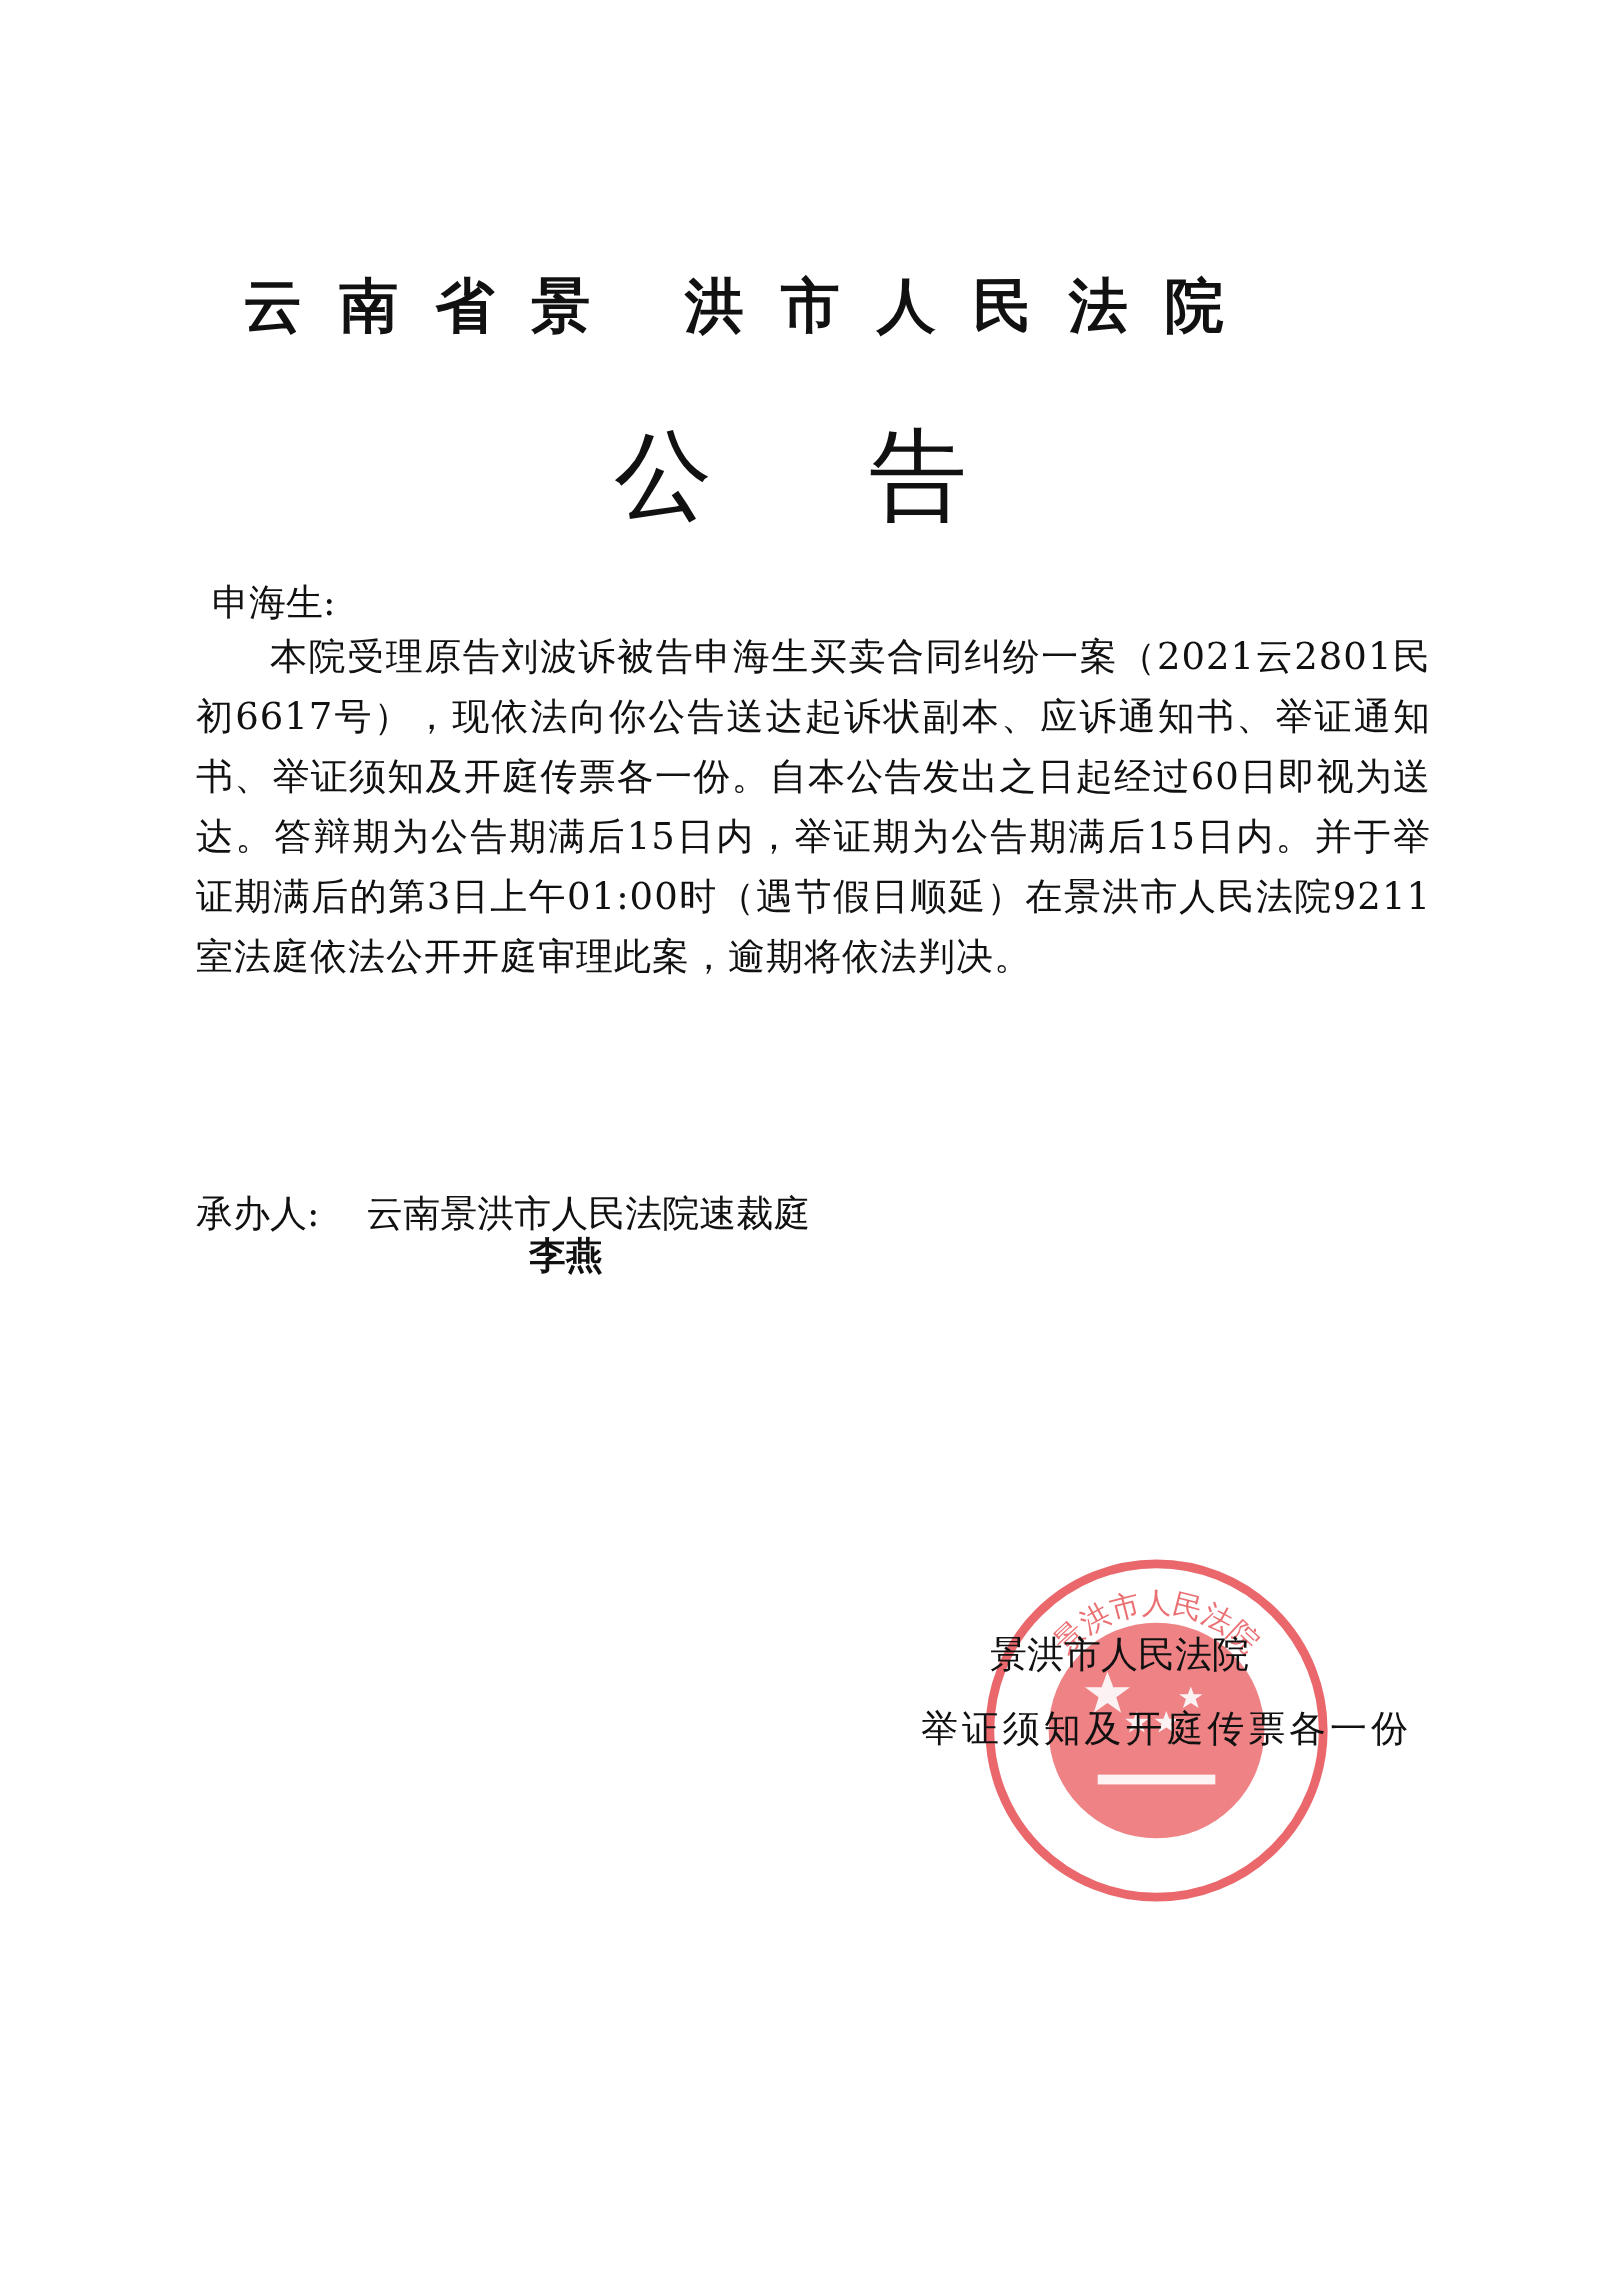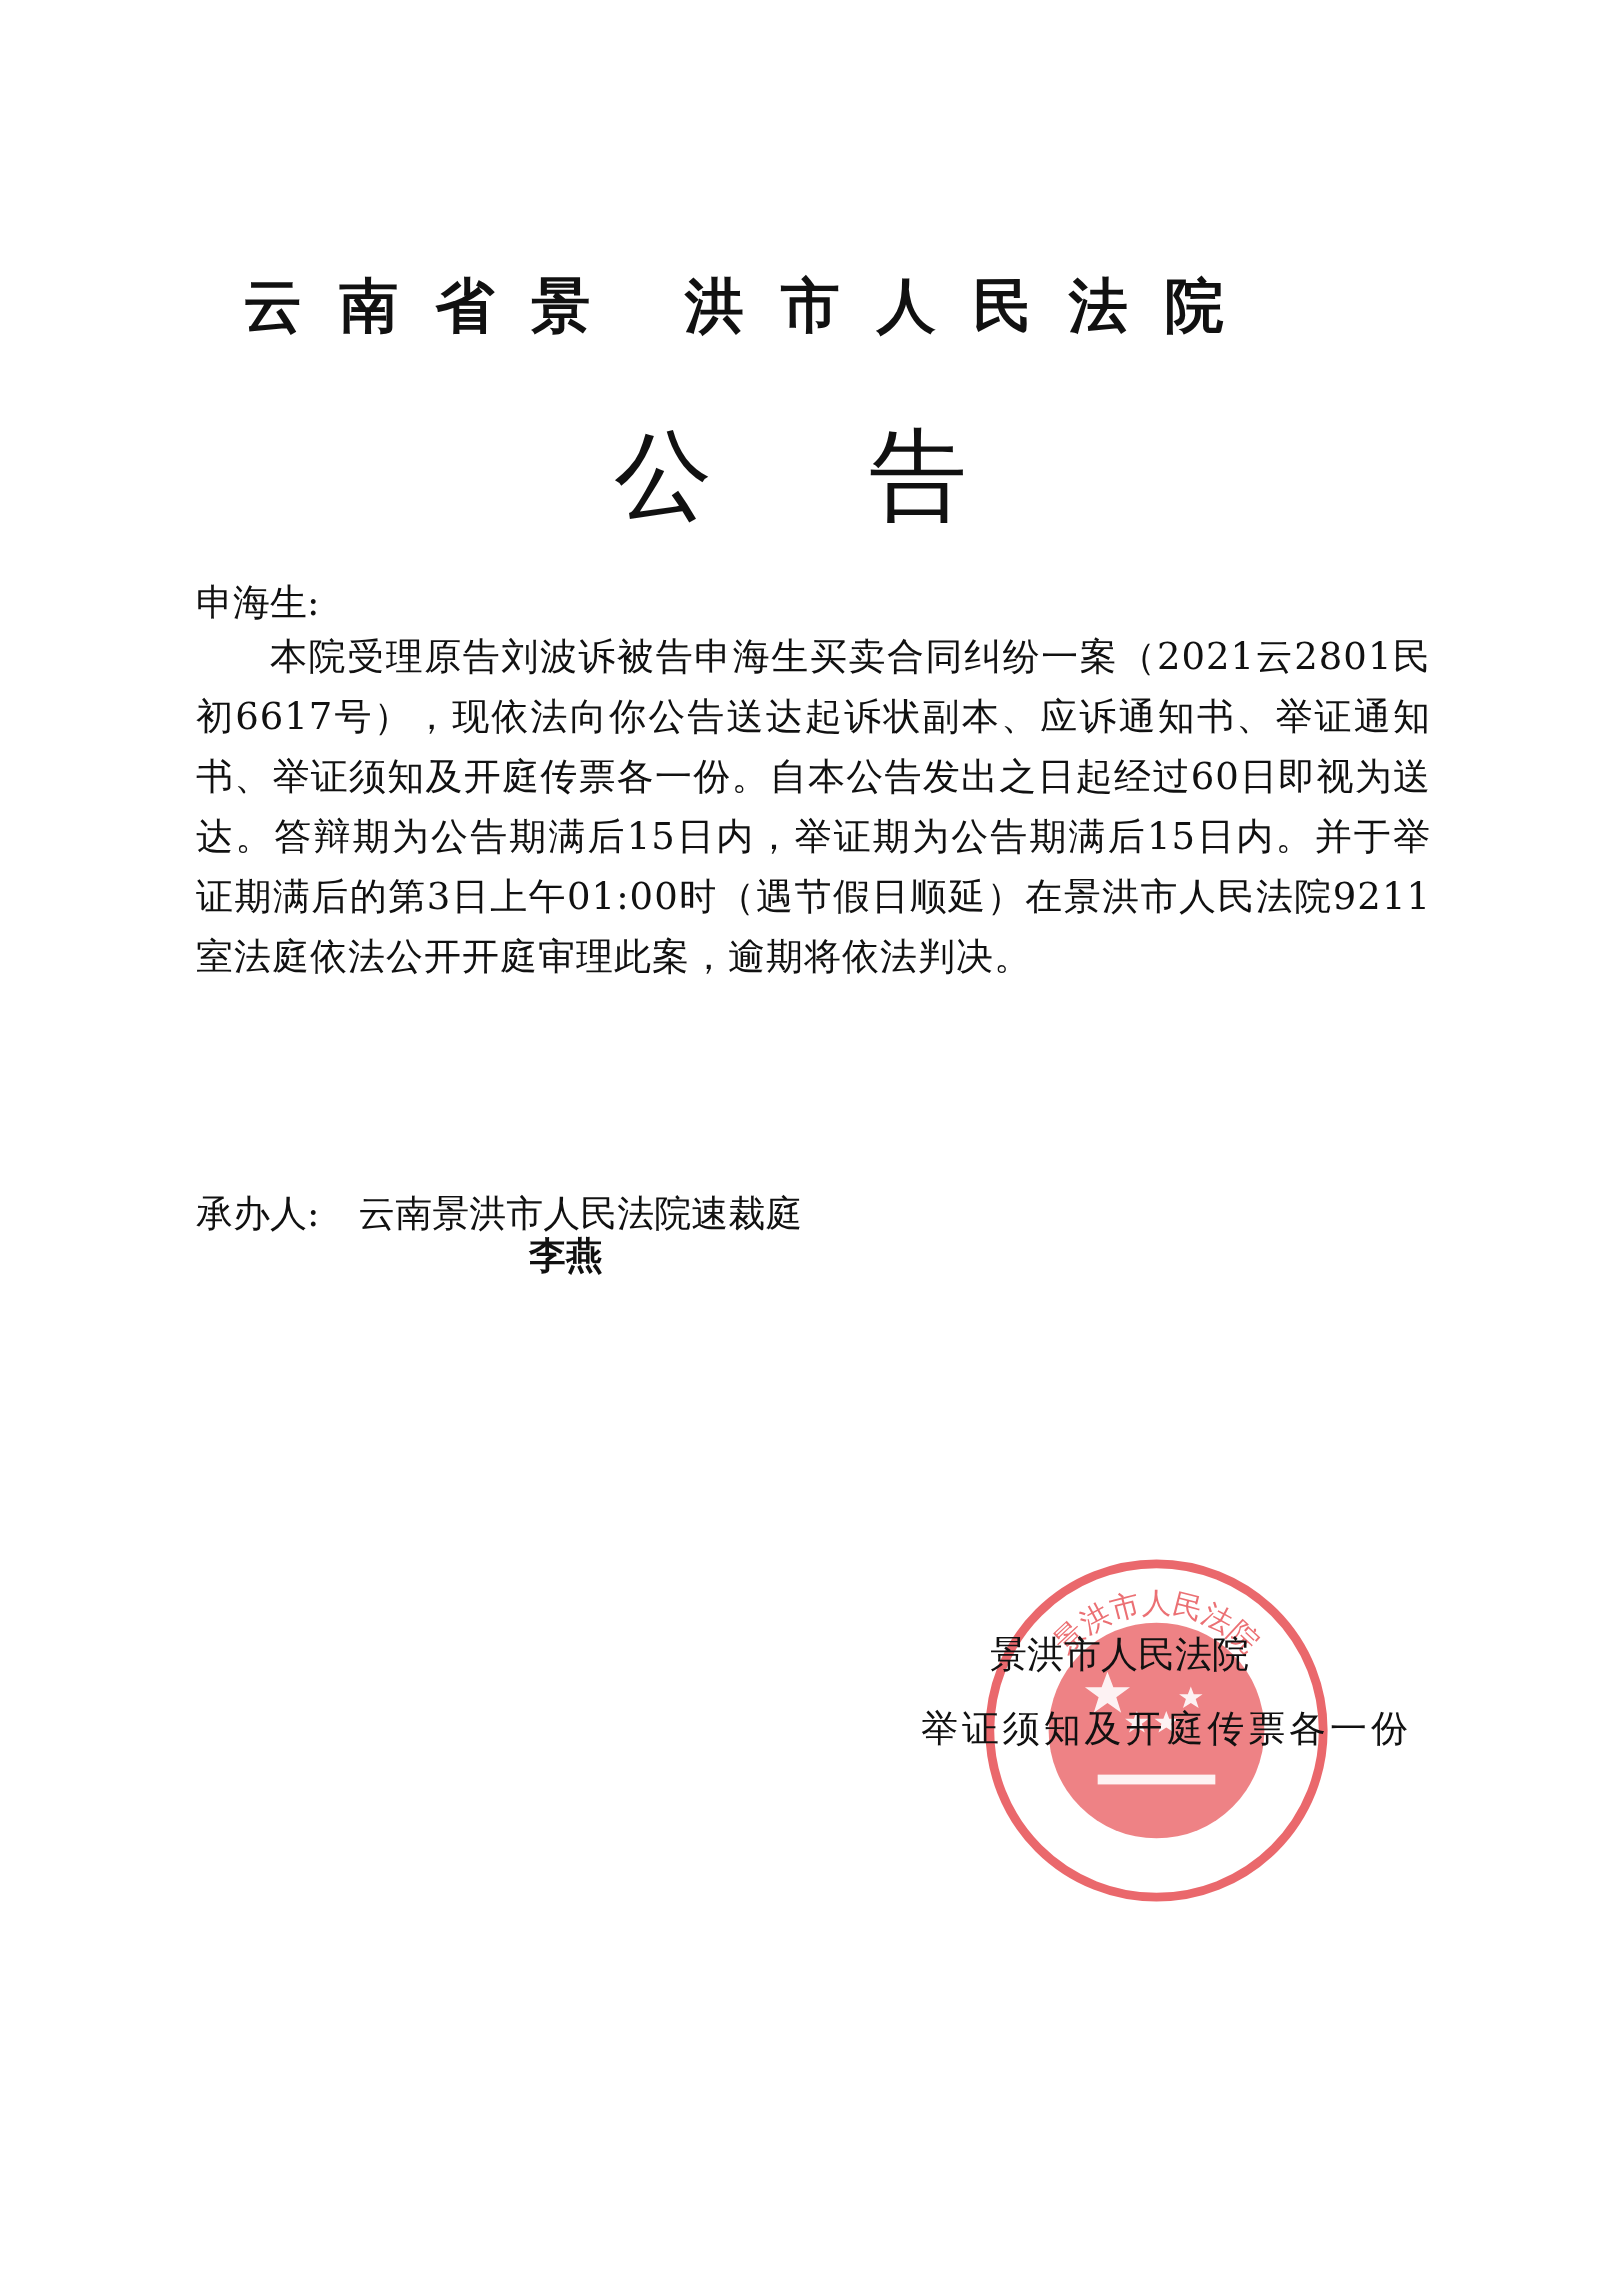--- a/index.html
+++ b/index.html
@@ -3,39 +3,39 @@
 <meta charset="utf-8">
 <style>
   html, body { margin: 0; padding: 0; background: #ffffff; }
   body { width: 1620px; height: 2292px; position: relative; overflow: hidden;
          font-family: "DejaVu Serif", "Liberation Serif", serif; color: #111; }
   .court-title { position: absolute; top: 267px; left: 0; width: 1504px; text-align: center;
          font-family: "DejaVu Sans", "Liberation Sans", sans-serif; font-weight: bold;
          font-size: 59px; letter-spacing: 37px; line-height: 78px; }
   .doc-title { position: absolute; top: 412px; left: 0; width: 1620px; text-align: center;
          font-size: 98px; letter-spacing: 157px; line-height: 127px; padding-left: 118px; box-sizing: border-box; }
-  .addressee { position: absolute; top: 578px; left: 196px; font-size: 37px; line-height: 49px; }
+  .addressee { position: absolute; top: 578px; left: 212px; font-size: 37px; line-height: 49px; }
   .body-text { position: absolute; top: 627px; left: 196px; width: 1235px; font-size: 37px;
          line-height: 60px; text-indent: 2em; text-align: justify; letter-spacing: 1px; }
   .handler { position: absolute; top: 1186px; left: 196px; font-size: 37px; line-height: 55px; }
   .handler-name { position: absolute; top: 1228px; left: 529px; font-size: 37px; line-height: 55px; font-weight: bold; }
   .seal { position: absolute; left: 980px; top: 1554px; width: 353px; height: 353px; }
   .issuer { position: absolute; top: 1627px; left: 990px; font-size: 37px; line-height: 55px; }
   .issue-date { position: absolute; top: 1701px; left: 921px; font-size: 37px; line-height: 55px; letter-spacing: 3.9px; }
 </style>
 </head>
 <body>
 
 <div class="court-title">云南省景 洪市人民法院</div>
 <div class="doc-title">公告</div>
 <div class="addressee">申海生:</div>
 <div class="body-text">本院受理原告刘波诉被告申海生买卖合同纠纷一案（2021云2801民初6617号），现依法向你公告送达起诉状副本、应诉通知书、举证通知书、举证须知及开庭传票各一份。自本公告发出之日起经过60日即视为送达。答辩期为公告期满后15日内，举证期为公告期满后15日内。并于举证期满后的第3日上午01:00时（遇节假日顺延）在景洪市人民法院9211室法庭依法公开开庭审理此案，逾期将依法判决。</div>
 <div class="handler">
   <span>承办人:</span>
-  <span style="margin-left:27px;">云南景洪市人民法院速裁庭</span>
+  <span style="margin-left:35px;">云南景洪市人民法院速裁庭</span>
 </div>
 <div class="handler-name">李燕</div>
 
 <svg class="seal" viewBox="0 0 360 360">
   <circle cx="180" cy="180" r="170" fill="none" stroke="#e8585c" stroke-width="9" opacity="0.9"></circle>
   <circle cx="180" cy="180" r="110" fill="#e8585c" opacity="0.75"></circle>
   <g fill="#ffffff" opacity="0.9">
     <polygon points="130,120 136,136 153,136 139,146 144,162 130,152 116,162 121,146 107,136 124,136"></polygon>
     <polygon points="160,160 163,168 172,168 165,173 168,182 160,177 152,182 155,173 148,168 157,168"></polygon>
     <polygon points="190,160 193,168 202,168 195,173 198,182 190,177 182,182 185,173 178,168 187,168"></polygon>

